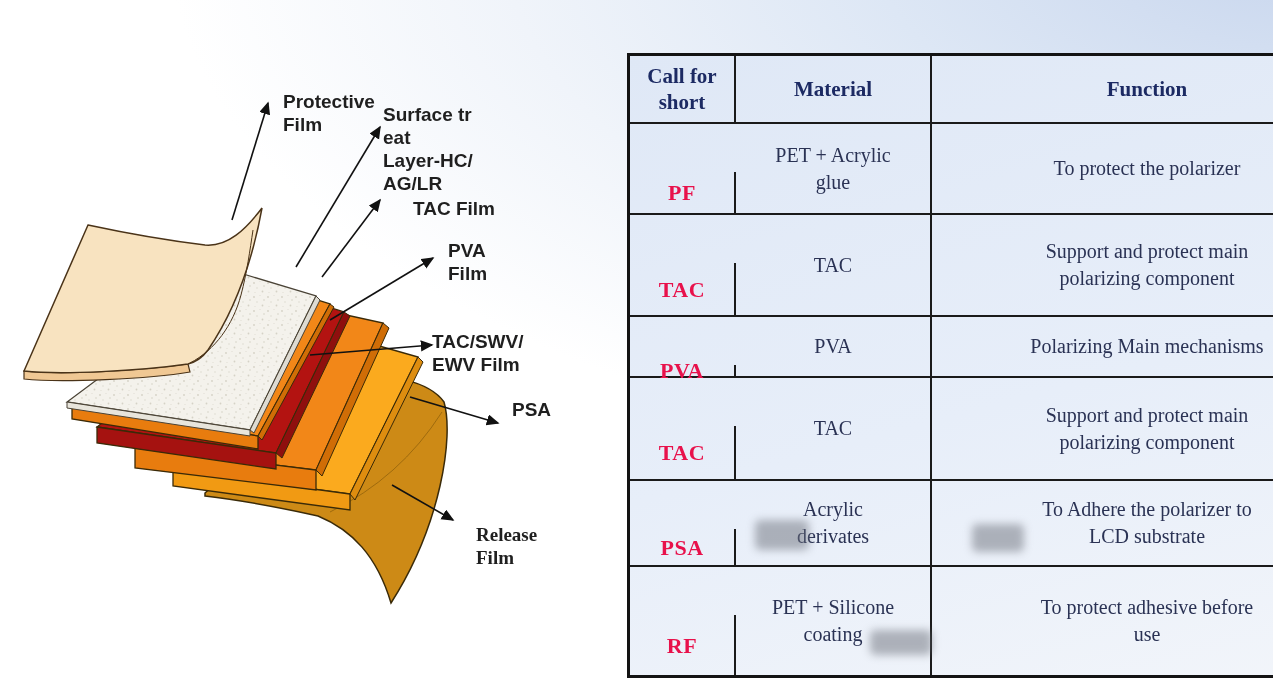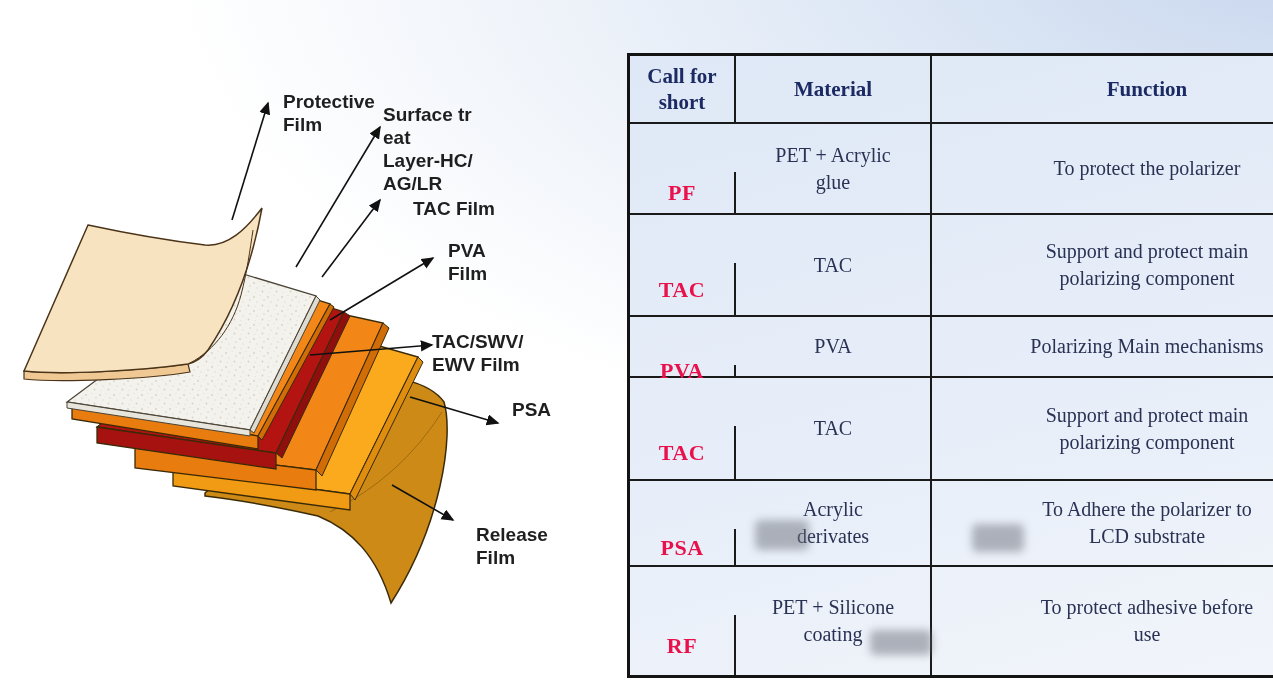--- a/index.html
+++ b/index.html
@@ -100,21 +100,21 @@
   <div class="dlabel" style="left:383px;top:103px;">Surface tr
 eat
 Layer-HC/
 AG/LR</div>
   <div class="dlabel" style="left:385px;top:197px;margin-left:28px;">TAC Film</div>
   <div class="dlabel" style="left:448px;top:239px;">PVA
 Film</div>
   <div class="dlabel" style="left:432px;top:330px;">TAC/SWV/
 EWV Film</div>
   <div class="dlabel" style="left:512px;top:398px;">PSA</div>
-  <div class="dlabel" style="left:476px;top:523px;">Release
+  <div class="dlabel" style="left:476px;top:523px;font-family:Liberation Serif, serif;">Release
 Film</div>
 
   <div class="ptable">
     <div class="cell hcell">Call for
 short</div>
     <div class="cell hcell">Material</div>
     <div class="cell hcell colend">Function</div>
 
     <div class="cell abbr">PF</div>
     <div class="cell">PET + Acrylic

